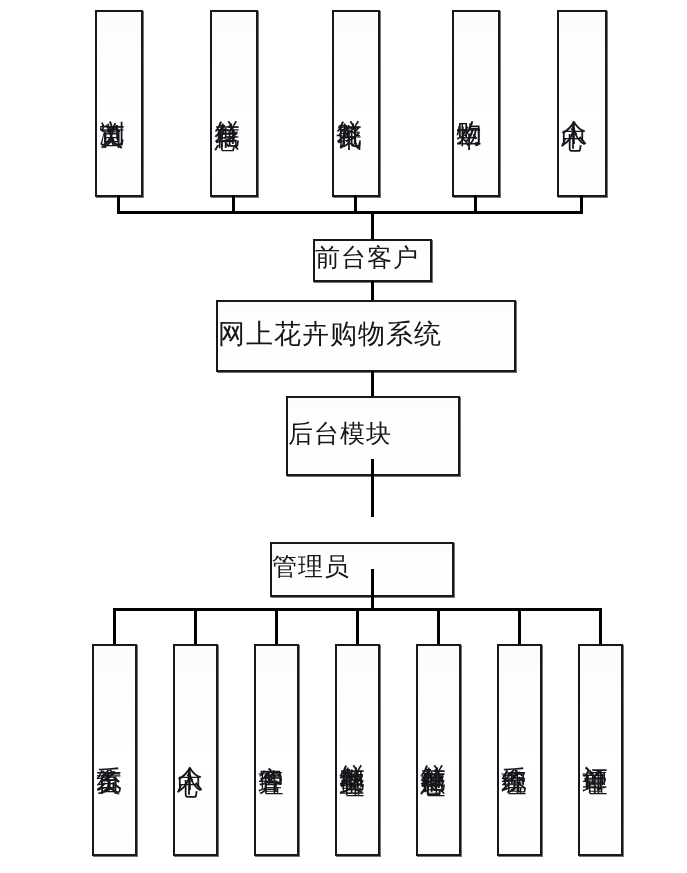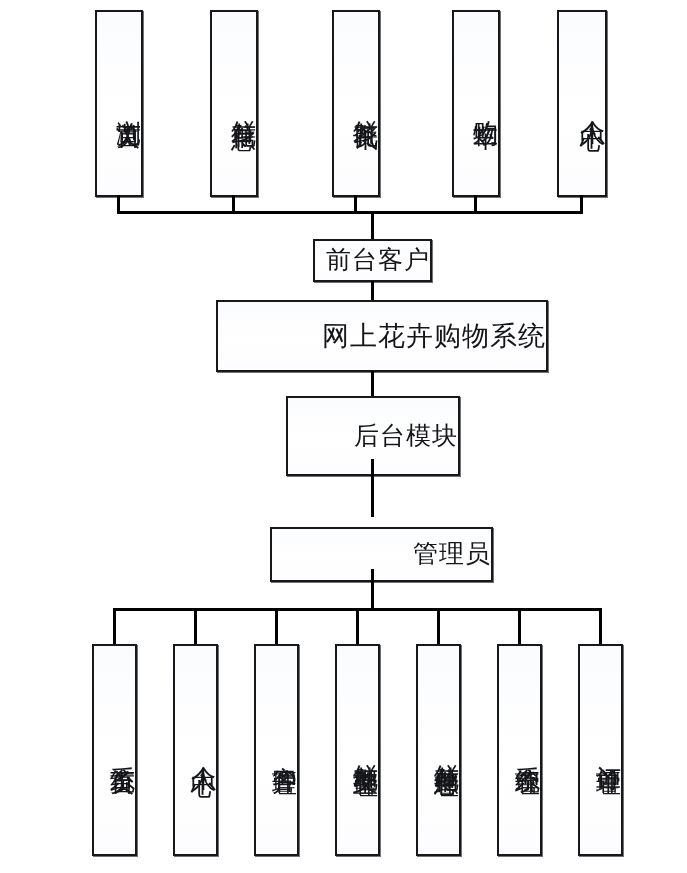--- a/index.html
+++ b/index.html
@@ -20,22 +20,23 @@
 
   
   .node {
     position: absolute;
     box-sizing: border-box;
     border: 2px solid #17181c;
     background: linear-gradient(180deg, #fbfcfe 0%, #ffffff 55%, #fdfdff 100%);
     box-shadow: 1px 1px 0 rgba(0,0,0,0.55);
     display: flex;
     align-items: center;
-    justify-content: flex-end;
+    justify-content: flex-start;
     color: #15161a;
+    font-family: Liberation Mono, monospace;
   }
   .node .label {
     display: block;
     text-align: center;
     line-height: 1.06;
     letter-spacing: 0.5px;
     color: #15161a;
   }
   
   .node.vertical .label {
@@ -96,33 +97,33 @@
   <div class="line h" style="left:117px; top:211px; width:466px;"></div>
 
   <div class="line v" style="left:371px; top:211px; height:30px;"></div>
 
   <div class="node horizontal" style="left:313px; top:239px; width:119px; height:43px;">
     <span class="label">前台客户</span>
   </div>
 
   <div class="line v" style="left:371px; top:281px; height:21px;"></div>
 
-  <div class="node horizontal big" style="left:216px; top:300px; width:332px; height:72px;">
+  <div class="node horizontal big" style="left:216px; top:300px; width:300px; height:72px;">
     <span class="label">网上花卉购物系统</span>
   </div>
 
   <div class="line v" style="left:371px; top:371px; height:27px;"></div>
 
   <div class="node horizontal" style="left:286px; top:396px; width:174px; height:80px;">
     <span class="label">后台模块</span>
   </div>
 
   <div class="line v" style="left:371px; top:459px; height:58px;"></div>
 
-  <div class="node horizontal" style="left:270px; top:527px; width:223px; height:55px;">
+  <div class="node horizontal" style="left:270px; top:542px; width:184px; height:55px;">
     <span class="label">管理员</span>
   </div>
 
   <div class="line v" style="left:371px; top:569px; height:41px;"></div>
 
   <div class="line h" style="left:113px; top:608px; width:489px;"></div>
 
   <div class="line v" style="left:113px; top:608px; height:38px;"></div>
   <div class="line v" style="left:194px; top:608px; height:38px;"></div>
   <div class="line v" style="left:275px; top:608px; height:38px;"></div>

